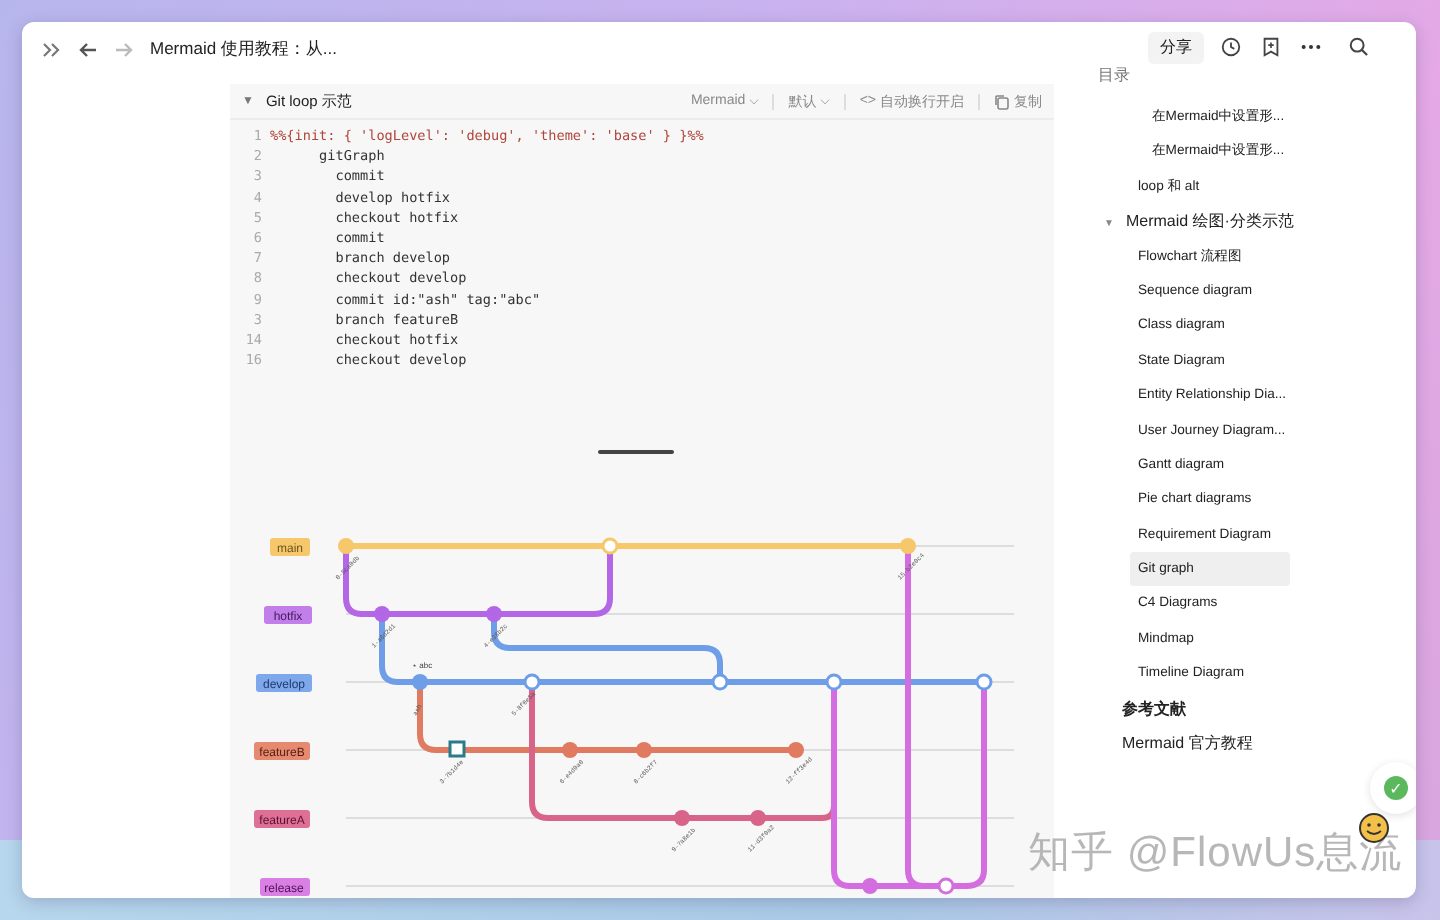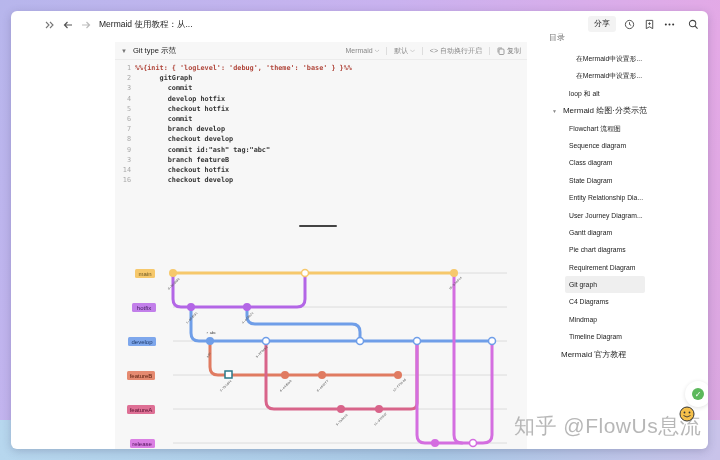--- a/index.html
+++ b/index.html
@@ -13,41 +13,41 @@
     position: absolute; left: 0; right: 0; bottom: 0; height: 40px;
     background: linear-gradient(90deg, #b7d7ee, #a9c9e6 60%, #c9c3ea);
   }
   .window {
     position: absolute; left: 11px; top: 11px; width: 697px; height: 438px;
     background: #ffffff; border-radius: 6px;
     box-shadow: 0 2px 8px rgba(60,60,100,0.25);
     overflow: hidden;
   }
   
-  .topbar { position: absolute; left: 0; top: 0; right: 0; height: 28px; display: flex; align-items: center; padding-left: 24px; }
+  .topbar { position: absolute; left: 0; top: 0; right: 0; height: 28px; display: flex; align-items: center; }
   .nav-icon { width: 14px; height: 14px; display: flex; align-items: center; justify-content: center; color: #666; font-size: 12px; }
   .nav-icon svg { width: 12px; height: 12px; }
   .doc-title { font-size: 8.5px; color: #222; margin-left: 6px; }
-  .top-actions { position: absolute; right: 8px; top: 5px; display: flex; align-items: center; gap: 6px; }
+  .top-actions { position: absolute; right: 22px; top: 5px; display: flex; gap: 6px; }
   .share-btn { font-size: 8px; color: #222; background: #f3f3f3; border: none; padding: 3px 6px; border-radius: 3px; height: 16px; line-height: 10px; }
   .top-icon { width: 14px; height: 14px; display: flex; align-items: center; justify-content: center; color: #444; }
   .top-icon svg { width: 11px; height: 11px; }
 
   
   .codeblock { position: absolute; left: 104px; top: 31px; width: 412px; height: 407px; background: #f7f7f7; }
   .cb-header { height: 18px; display: flex; align-items: center; padding: 0 6px; font-size: 7.5px; color: #333; border-bottom: 1px solid #ececec; }
   .cb-header .tri { font-size: 6px; color: #777; margin-right: 6px; }
   .cb-title { font-size: 7.5px; color: #222; }
   .cb-tools { margin-left: auto; display: flex; align-items: center; color: #888; font-size: 7px; }
   .cb-tools .sep { width: 1px; height: 8px; background: #ddd; margin: 0 7px; }
   .cb-tools span.t { display: inline-flex; align-items: center; gap: 2px; }
   .code { position: relative; padding-top: 3px; height: 156px; overflow: hidden; font-family: "DejaVu Sans Mono", "Liberation Mono", monospace; font-size: 6.8px; }
   .code-line { height: 10.2px; line-height: 10.2px; display: flex; white-space: pre; }
   .ln { width: 20px; text-align: right; padding-right: 4px; color: #aaa; }
-  .ct { color: #333; font-weight: bold; }
+  .ct { color: #333; }
   .drag-handle { position: absolute; left: 184px; top: 183px; width: 38px; height: 2px; background: #444; border-radius: 1px; }
   .graph { position: absolute; left: 0; top: 194px; width: 412px; height: 213px; }
 
   
   .toc { position: absolute; left: 530px; top: 21px; width: 160px; }
   .toc-title { font-size: 8px; color: #777; margin-left: 8px; margin-bottom: 6px; height: 12px; line-height: 12px; }
   .toc-item { font-size: 6.8px; color: #222; height: 17.4px; line-height: 17.4px; white-space: nowrap; border-radius: 2px; }
   .toc-item.l3 { padding-left: 35px; }
   .toc-item.l2 { padding-left: 28px; }
   .toc-item.l1 { padding-left: 9px; font-size: 8px; }
@@ -111,21 +111,21 @@
             <circle cx="5" cy="5" r="3.5" fill="none" stroke="#444" stroke-width="1.1"></circle>
             <path d="M7.6 7.6l2.8 2.8" stroke="#444" stroke-width="1.2"></path>
           </svg>
       </div>
     </div>
   </div>
 
   <div class="codeblock">
     <div class="cb-header">
       <span class="tri">▼</span>
-      <span class="cb-title">Git type 示范</span>
+      <span class="cb-title">Git loop 示范</span>
       <div class="cb-tools">
         <span class="t">
             <span>Mermaid</span>
             <span style="font-size:6px">⌵</span>
           </span>
         <span class="sep"></span>
         <span class="t">
             <span>默认</span>
             <span style="font-size:6px">⌵</span>
           </span>
@@ -257,20 +257,21 @@
     <div class="toc-item l2">State Diagram</div>
     <div class="toc-item l2">Entity Relationship Dia...</div>
     <div class="toc-item l2">User Journey Diagram...</div>
     <div class="toc-item l2">Gantt diagram</div>
     <div class="toc-item l2">Pie chart diagrams</div>
     <div class="toc-item l2">Requirement Diagram</div>
     <div class="toc-item active">Git graph</div>
     <div class="toc-item l2">C4 Diagrams</div>
     <div class="toc-item l2">Mindmap</div>
     <div class="toc-item l2">Timeline Diagram</div>
+    <div class="toc-item h1">参考文献</div>
     <div class="toc-item h1" style="font-weight:normal">Mermaid 官方教程</div>
   </div>
 
   <div class="status-btn">
     <div class="status-dot">✓</div>
   </div>
 </div>
 
 <div class="watermark">知乎 @FlowUs息流</div>
 <svg class="mascot" viewBox="0 0 20 18">

